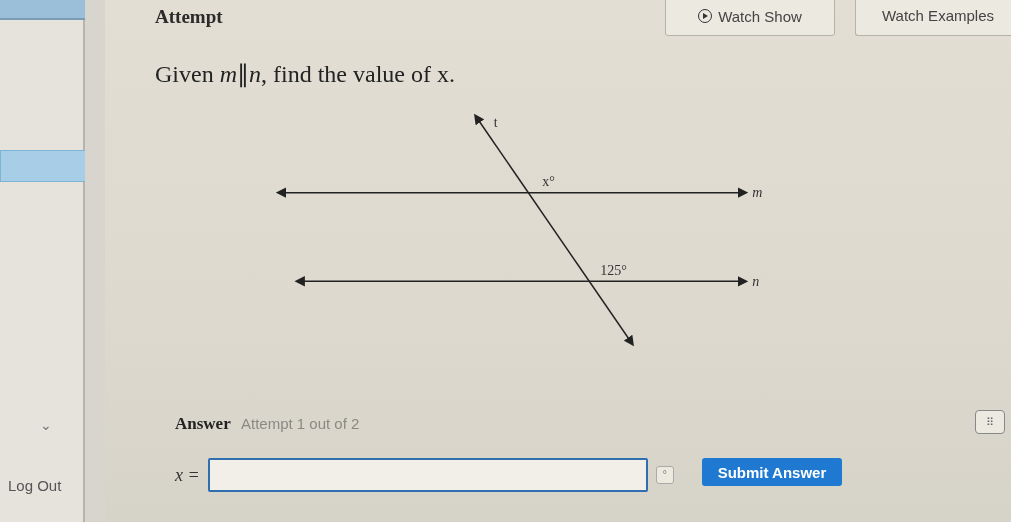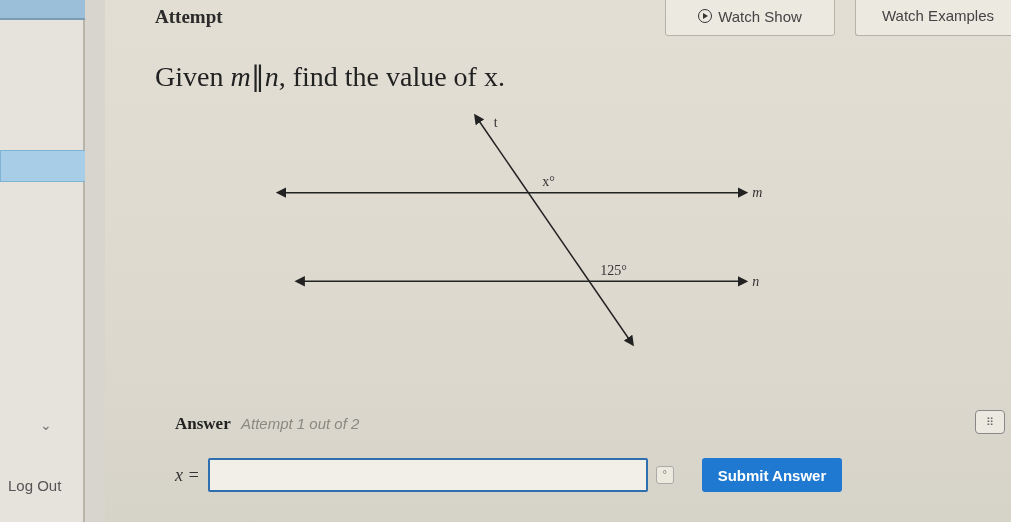--- a/index.html
+++ b/index.html
@@ -89,38 +89,38 @@
     content: '';
     border-left: 5px solid #333;
     border-top: 3px solid transparent;
     border-bottom: 3px solid transparent;
     margin-left: 1px;
   }
   .prompt {
     position: absolute;
     top: 60px; left: 50px;
     font-family: Georgia, serif;
-    font-size: 28px;
+    font-size: 24px;
     color: #222;
   }
   .prompt .mi { font-style: italic; font-family: 'Times New Roman', serif; }
   .prompt .par { font-style: normal; }
   .diagram {
     position: absolute;
     top: 100px; left: 120px;
     width: 560px; height: 260px;
   }
   .answer-row {
     position: absolute;
     top: 414px; left: 70px;
     font-family: Georgia, serif;
     font-size: 17px;
   }
   .answer-row .ans-label { font-weight: bold; color:#222; }
-  .answer-row .attempt { color: #8a8a82; font-size: 15px; margin-left:6px; font-family: Arial,sans-serif; font-style: italic;}
+  .answer-row .attempt { color: #8a8a82; font-size: 15px; margin-left:6px; font-family: Arial,sans-serif;}
   .input-row {
     position: absolute;
     top: 458px; left: 70px;
     display: flex;
     align-items: center;
     gap: 8px;
   }
   .xequals {
     font-family: 'Times New Roman', serif;
     font-style: italic;
@@ -143,21 +143,21 @@
     border-radius: 3px;
     font-size: 10px;
     text-align: center;
     line-height: 16px;
     color: #666;
     background:#eceade;
   }
   .submit-btn {
     position: absolute;
     top: 458px; left: 597px;
-    width: 140px; height: 34px;
+    width: 140px; height: 28px;
     background: #1f79d1;
     color: #fff;
     border: none;
     border-radius: 3px;
     font-family: Arial, sans-serif;
     font-size: 15px;
     font-weight: 600;
     cursor: pointer;
   }
   .keypad {

